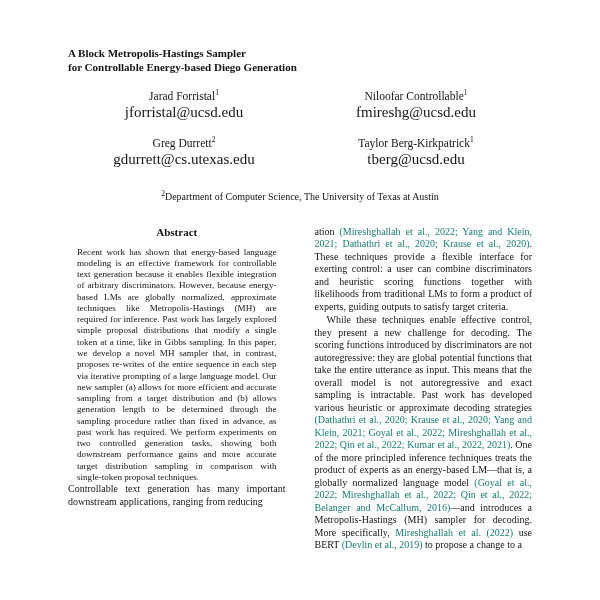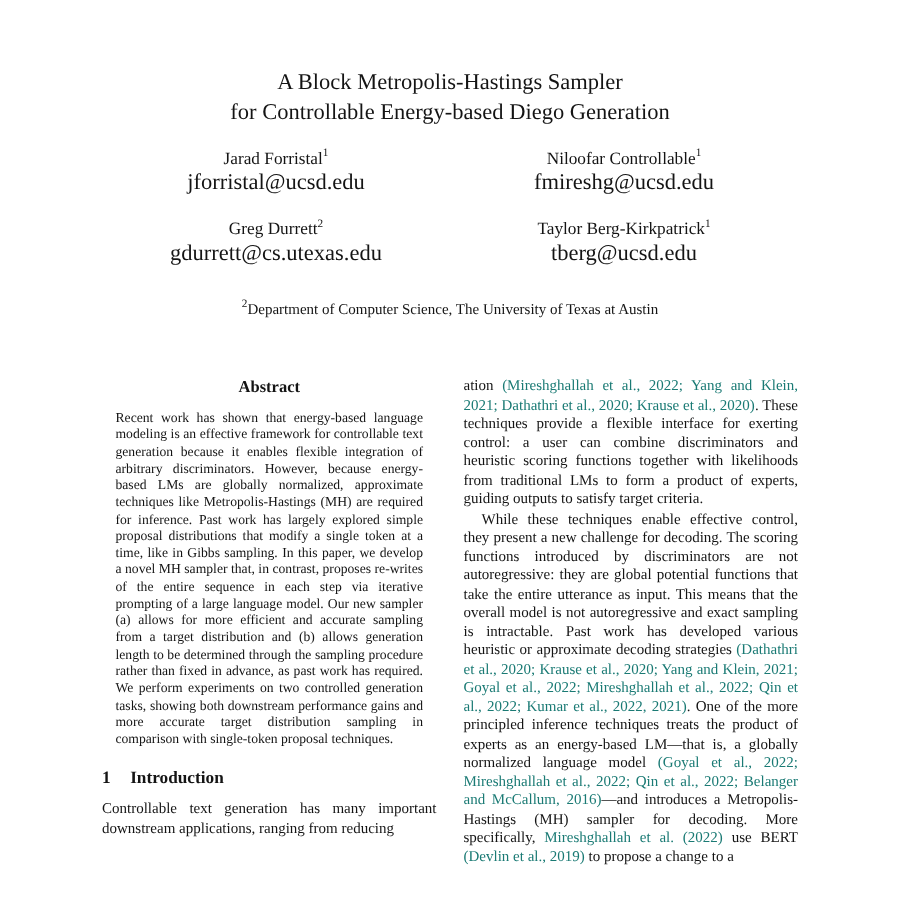--- a/index.html
+++ b/index.html
@@ -6,37 +6,37 @@
   body {
     width: 600px;
     height: 600px;
     overflow: hidden;
     background: #ffffff;
     color: #141414;
     font-family: "Liberation Serif", serif;
   }
   .page { padding: 46px 68px 0 68px; box-sizing: border-box; width: 600px; height: 600px; overflow: hidden; }
 
-  .title { text-align: center; font-weight: normal; font-size: 15px; line-height: 1.3; }
+  .title { text-align: left; font-weight: bold; font-size: 11px; line-height: 1.3; }
 
   .authors {
     display: grid;
     grid-template-columns: 1fr 1fr;
     row-gap: 16px;
     margin-top: 15px;
     text-align: center;
   }
   .author-name { font-weight: normal; font-size: 11.5px; }
   .author-email { font-family: Liberation Serif, serif; font-size: 15px; margin-top: 2px; }
 
   sup { font-size: 7.5px; vertical-align: super; line-height: 0; }
 
   .affils { text-align: center; margin-top: 22px; font-size: 10px; line-height: 1.4; }
 
-  .cols { display: flex; gap: 18px; margin-top: 38px; }
+  .cols { display: flex; gap: 29px; margin-top: 22px; }
   .col { width: 223px; box-sizing: border-box; }
 
   .abs-head { text-align: center; font-weight: bold; font-size: 11px; margin: 0 0 9px 0; }
   .abs-body { font-size: 9.1px; line-height: 1.24; text-align: justify; margin: 0; padding: 0 9px; }
 
   .sec-head { font-weight: bold; font-size: 11.5px; margin: 15px 0 9px 0; }
   .sec-num { margin-right: 13px; }
 
   .body-p { font-size: 10px; line-height: 1.25; text-align: justify; margin: 0; }
   .body-p + .body-p { margin-top: 1px; }
@@ -76,23 +76,20 @@
 
   <div class="affils">
     <div><sup>2</sup><span>Department of Computer Science, The University of Texas at Austin</span></div>
   </div>
 
   <div class="cols">
 
     <div class="col">
       <div class="abs-head">Abstract</div>
       <p class="abs-body"><span>Recent work has shown that energy-based language modeling is an effective framework for controllable text generation because it enables flexible integration of arbitrary discriminators. However, because energy-based LMs are globally normalized, approximate techniques like Metropolis-Hastings (MH) are required for inference. Past work has largely explored simple proposal distributions that modify a single token at a time, like in Gibbs sampling. In this paper, we develop a novel MH sampler that, in contrast, </span><span class="ital">proposes re-writes of the entire sequence in each step</span><span> via iterative prompting of a large language model. Our new sampler (a) allows for more efficient and accurate sampling from a target distribution and (b) allows generation length to be determined through the sampling procedure rather than fixed in advance, as past work has required. We perform experiments on two controlled generation tasks, showing both downstream performance gains and more accurate target distribution sampling in comparison with single-token proposal techniques.</span></p>
-      <div class="sec-head">
-        <span class="sec-num">1</span><span>Introduction</span>
-      </div>
       <p class="body-p"><span>Controllable text generation has many important downstream applications, ranging from reducing</span></p>
     </div>
 
     <div class="col">
       <p class="body-p"><span>ation </span><span class="cite">(Mireshghallah et al., 2022; Yang and Klein, 2021; Dathathri et al., 2020; Krause et al., 2020)</span><span>. These techniques provide a flexible interface for exerting control: a user can combine discriminators and heuristic scoring functions together with likelihoods from traditional LMs to form a product of experts, guiding outputs to satisfy target criteria.</span></p>
       <p class="body-p p-indent"><span>While these techniques enable effective control, they present a new challenge for decoding. The scoring functions introduced by discriminators are not autoregressive: they are global potential functions that take the entire utterance as input. This means that the overall model is not autoregressive and exact sampling is intractable. Past work has developed various heuristic or approximate decoding strategies </span><span class="cite">(Dathathri et al., 2020; Krause et al., 2020; Yang and Klein, 2021; Goyal et al., 2022; Mireshghallah et al., 2022; Qin et al., 2022; Kumar et al., 2022, 2021)</span><span>. One of the more principled inference techniques treats the product of experts as an energy-based LM—that is, a globally normalized language model </span><span class="cite">(Goyal et al., 2022; Mireshghallah et al., 2022; Qin et al., 2022; Belanger and McCallum, 2016)</span><span>—and introduces a Metropolis-Hastings (MH) sampler for decoding. More specifically, </span><span class="cite">Mireshghallah et al. (2022)</span><span> use BERT </span><span class="cite">(Devlin et al., 2019)</span><span> to propose a change to a</span></p>
     </div>
 
   </div>
 

